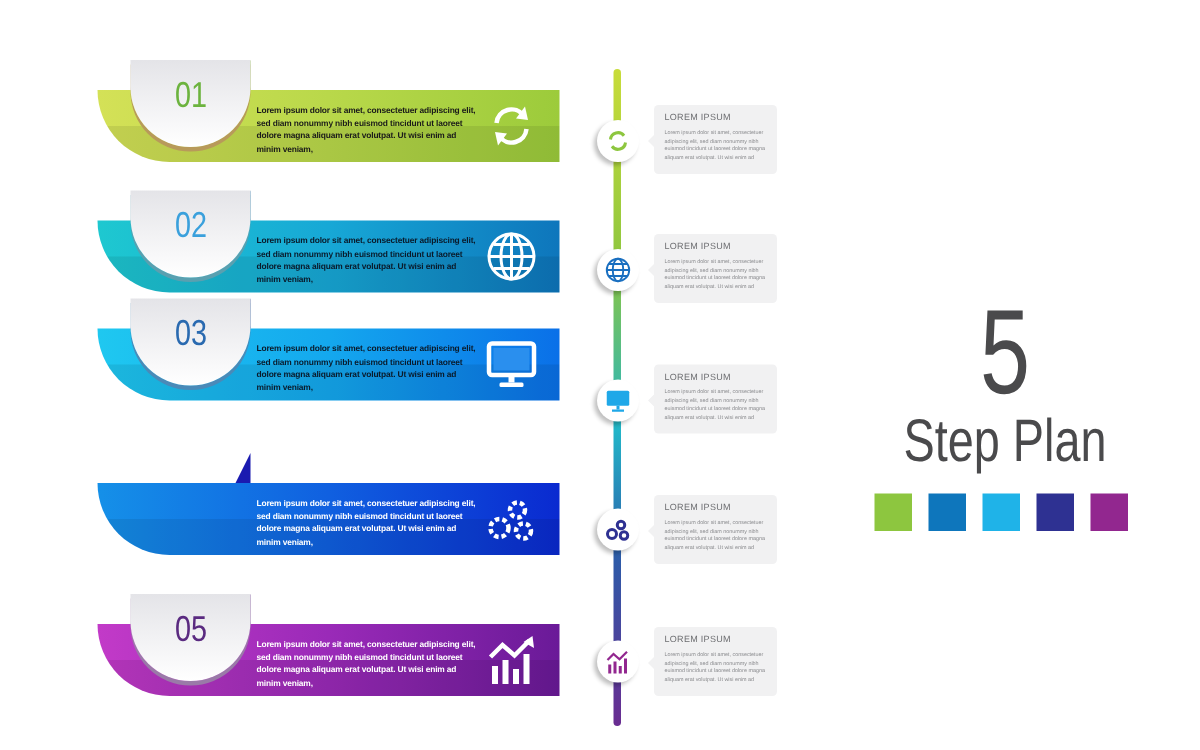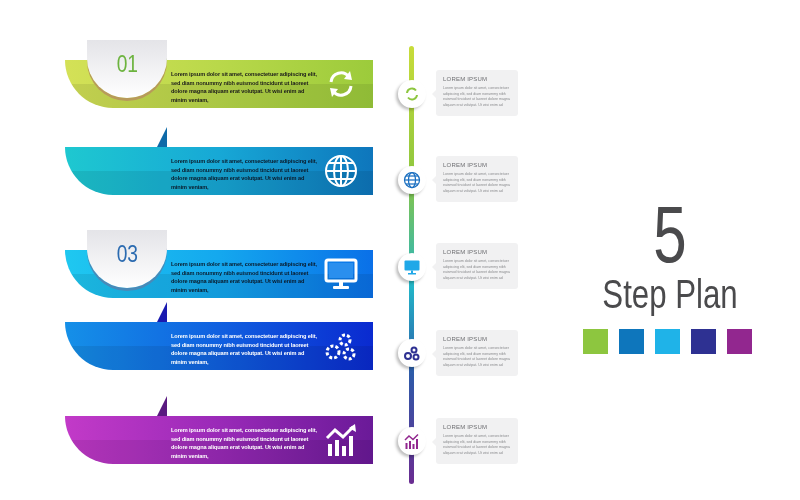--- a/index.html
+++ b/index.html
@@ -47,36 +47,37 @@
   <div class="txt">Lorem ipsum dolor sit amet, consectetuer adipiscing elit, sed diam nonummy nibh euismod tincidunt ut laoreet dolore magna aliquam erat volutpat. Ut wisi enim ad minim veniam,</div>
   <svg class="ico" viewBox="0 0 36 36" fill="none" stroke="#fff" stroke-width="3">
     <path d="M8 16 A10 10 0 0 1 26 11"></path>
       <polygon points="27,5 29,14 21,13" fill="#fff" stroke="none"></polygon>
     <path d="M28 20 A10 10 0 0 1 10 25"></path>
       <polygon points="9,31 7,22 15,23" fill="#fff" stroke="none"></polygon>
   </svg>
 </div>
 
 <div class="step" style="top:147px; --grad:linear-gradient(90deg,#1ec8d0,#17a8d6 50%,#0e76bc); --dark:#0e6aa8; --shade:#5aa0b0; --numc:#3aa0dc; --txtc:#0a1a2a;">
+  <div class="tab"><span class="num">02</span></div>
   <div class="fold"></div>
   <div class="bar">
       <div class="lower"></div>
     </div>
   <div class="txt">Lorem ipsum dolor sit amet, consectetuer adipiscing elit, sed diam nonummy nibh euismod tincidunt ut laoreet dolore magna aliquam erat volutpat. Ut wisi enim ad minim veniam,</div>
   <svg class="ico" viewBox="0 0 36 36" fill="none" stroke="#fff" stroke-width="2">
     <circle cx="18" cy="18" r="15"></circle>
       <ellipse cx="18" cy="18" rx="7" ry="15"></ellipse>
     <line x1="3" y1="18" x2="33" y2="18"></line>
       <line x1="18" y1="3" x2="18" y2="33"></line>
     <line x1="6" y1="10" x2="30" y2="10"></line>
       <line x1="6" y1="26" x2="30" y2="26"></line>
   </svg>
 </div>
 
-<div class="step" style="top:250px;text-decoration:underline; --grad:linear-gradient(90deg,#1fc8f0,#14a8ee 50%,#0a70e8); --dark:#1a3a8a; --shade:#4a8ab8; --numc:#2a6ab0; --txtc:#0a1a2a;">
+<div class="step" style="top:219px;text-decoration:underline; --grad:linear-gradient(90deg,#1fc8f0,#14a8ee 50%,#0a70e8); --dark:#1a3a8a; --shade:#4a8ab8; --numc:#2a6ab0; --txtc:#0a1a2a;">
   <div class="tab"><span class="num">03</span></div>
   <div class="fold"></div>
   <div class="bar">
       <div class="lower"></div>
     </div>
   <div class="txt">Lorem ipsum dolor sit amet, consectetuer adipiscing elit, sed diam nonummy nibh euismod tincidunt ut laoreet dolore magna aliquam erat volutpat. Ut wisi enim ad minim veniam,</div>
   <svg class="ico" viewBox="0 0 36 36">
     <rect x="3" y="4" width="30" height="21" rx="2" fill="none" stroke="#fff" stroke-width="3"></rect>
     <rect x="6" y="7" width="24" height="15" fill="#2a8fee"></rect>
     <rect x="16" y="25" width="4" height="5" fill="#fff"></rect>
@@ -91,20 +92,21 @@
     </div>
   <div class="txt">Lorem ipsum dolor sit amet, consectetuer adipiscing elit, sed diam nonummy nibh euismod tincidunt ut laoreet dolore magna aliquam erat volutpat. Ut wisi enim ad minim veniam,</div>
   <svg class="ico" viewBox="0 0 36 36" fill="none" stroke="#fff" stroke-width="3" stroke-dasharray="3 2">
     <circle cx="10" cy="24" r="6"></circle>
       <circle cx="22" cy="12" r="5"></circle>
       <circle cx="26" cy="26" r="5"></circle>
   </svg>
 </div>
 
 <div class="step" style="top:416px; --grad:linear-gradient(90deg,#c23ac8,#9a2ab8 50%,#6a1a98); --dark:#5a1a80; --shade:#9a7aa8; --numc:#5a2a80; --txtc:#ffffff;">
+  <div class="tab"><span class="num">05</span></div>
   <div class="fold"></div>
   <div class="bar">
       <div class="lower"></div>
     </div>
   <div class="txt">Lorem ipsum dolor sit amet, consectetuer adipiscing elit, sed diam nonummy nibh euismod tincidunt ut laoreet dolore magna aliquam erat volutpat. Ut wisi enim ad minim veniam,</div>
   <svg class="ico" viewBox="0 0 36 36" fill="#fff">
     <rect x="5" y="22" width="4" height="12"></rect>
       <rect x="12" y="18" width="4" height="16"></rect>
     <rect x="19" y="24" width="4" height="10"></rect>
       <rect x="26" y="14" width="4" height="20"></rect>

